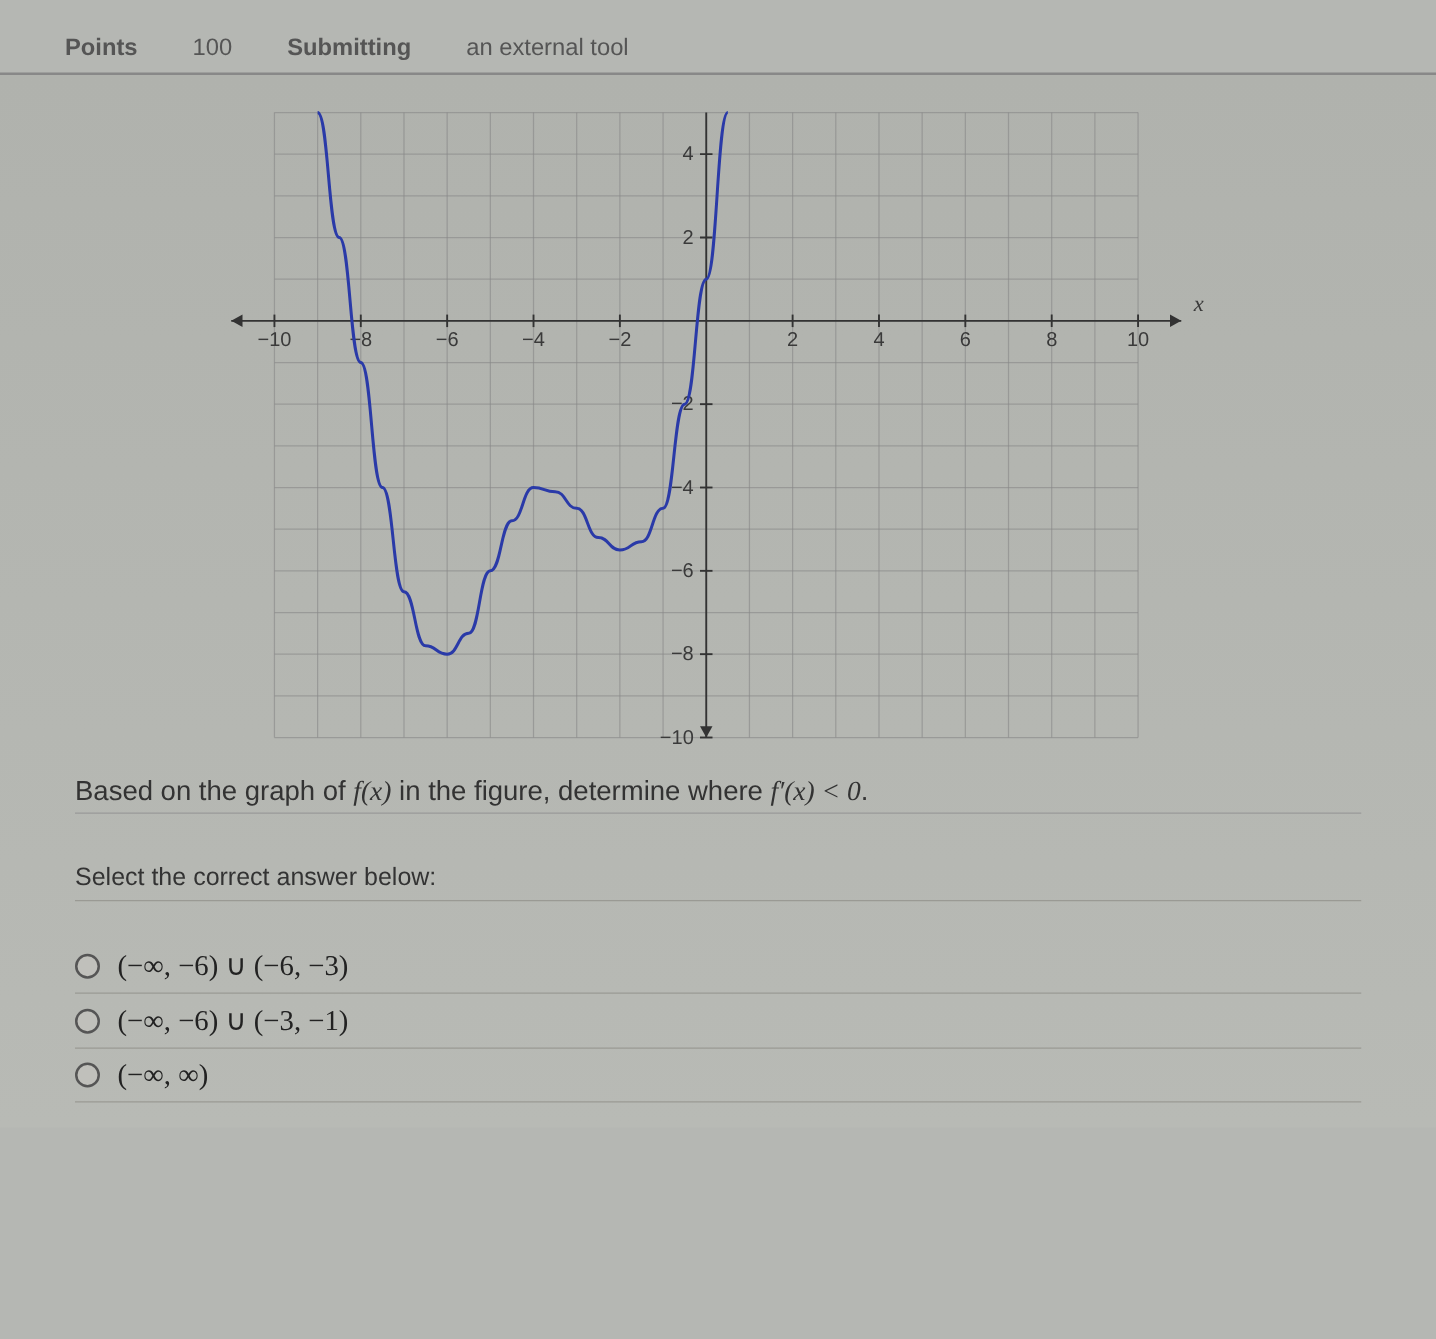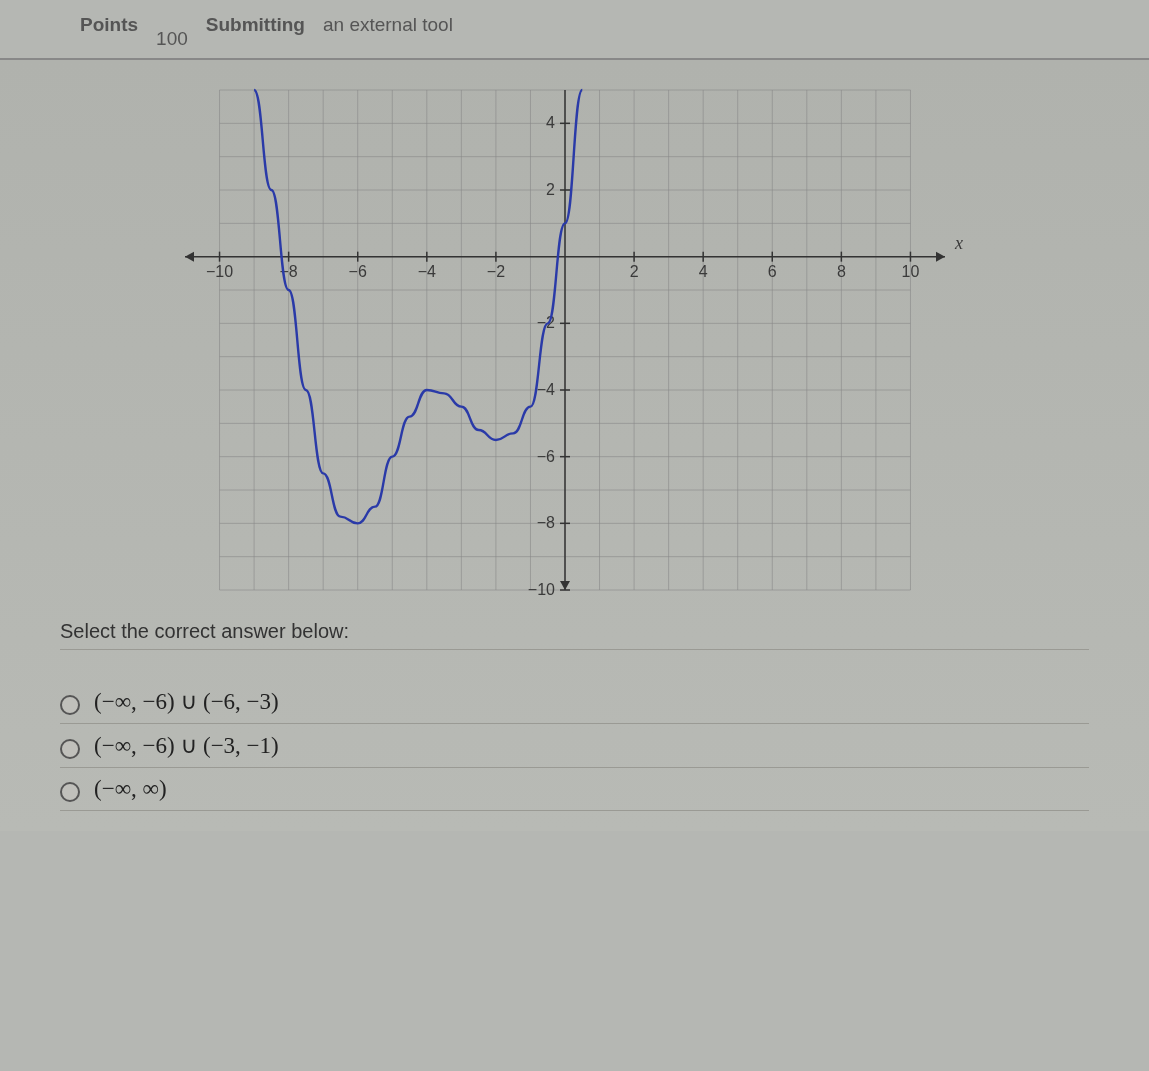--- a/index.html
+++ b/index.html
@@ -5,24 +5,24 @@
     * { box-sizing: border-box; margin: 0; padding: 0; }
     body {
       width: 1149px;
       height: 1071px;
       font-family: Arial, sans-serif;
       background: #b5b7b3;
       color: #3a3a3a;
       overflow: hidden;
     }
     .header {
-      padding: 0px 20px 8px 80px;
+      padding: 0px 20px 8px 52px;
       display: flex;
-      align-items: center;
-      gap: 18px;
+      align-items: flex-end;
+      gap: 44px;
       font-size: 19px;
       color: #555;
     }
     .header .points-label { font-weight: bold; }
     .header .points-val { font-weight: normal; margin-top: 28px; }
     .header .submit-label { font-weight: bold; }
     .header .submit-val { font-weight: normal; }
     .divider { border-top: 2px solid #888; width: 100%; }
     .content {
       padding: 20px 60px;
@@ -44,21 +44,21 @@
     }
     .select-prompt {
       font-size: 20px;
       color: #333;
       margin-bottom: 30px;
       border-bottom: 1px solid #9a9a94;
       padding-bottom: 6px;
     }
     .option {
       display: flex;
-      align-items: flex-end;
+      align-items: center;
       gap: 14px;
       font-size: 23px;
       color: #222;
       padding: 8px 0;
       border-bottom: 1px solid #9a9a94;
       cursor: pointer;
     }
     .option .radio {
       width: 20px; height: 20px;
       border: 2px solid #555;
@@ -158,20 +158,23 @@
         <text x="380" y="381.66666666666663" text-anchor="end" font-size="16" fill="#3a3a3a" font-family="Arial">−6</text>
         <line x1="385" y1="443.33333333333337" x2="395" y2="443.33333333333337" stroke="#333" stroke-width="1.5"></line>
         <text x="380" y="448.33333333333337" text-anchor="end" font-size="16" fill="#3a3a3a" font-family="Arial">−8</text>
         <line x1="385" y1="510" x2="395" y2="510" stroke="#333" stroke-width="1.5"></line>
         <text x="380" y="515" text-anchor="end" font-size="16" fill="#3a3a3a" font-family="Arial">−10</text>
         <text x="780" y="168.66666666666666" font-size="18" fill="#3a3a3a" font-style="italic" font-family="Times New Roman">x</text>
         <path d="M 79.0909090909091 10 C 87.72727272727272 10 87.72727272727272 110 96.36363636363636 110 C 105 110 105 210 113.63636363636363 210 C 122.27272727272727 210 122.27272727272727 310 130.9090909090909 310 C 139.54545454545456 310 139.54545454545456 393.33333333333337 148.1818181818182 393.33333333333337 C 156.8181818181818 393.33333333333337 156.8181818181818 436.6666666666667 165.45454545454547 436.6666666666667 C 174.0909090909091 436.6666666666667 174.0909090909091 443.33333333333337 182.72727272727272 443.33333333333337 C 191.36363636363637 443.33333333333337 191.36363636363637 426.6666666666667 200 426.6666666666667 C 208.63636363636363 426.6666666666667 208.63636363636363 376.66666666666663 217.27272727272725 376.66666666666663 C 225.9090909090909 376.66666666666663 225.9090909090909 336.66666666666674 234.54545454545456 336.66666666666674 C 243.1818181818182 336.66666666666674 243.1818181818182 310 251.8181818181818 310 C 260.45454545454544 310 260.45454545454544 313.33333333333337 269.09090909090907 313.33333333333337 C 277.72727272727275 313.33333333333337 277.72727272727275 326.66666666666663 286.3636363636364 326.66666666666663 C 295 326.66666666666663 295 349.99999999999994 303.6363636363636 349.99999999999994 C 312.27272727272725 349.99999999999994 312.27272727272725 360 320.90909090909093 360 C 329.54545454545456 360 329.54545454545456 353.33333333333337 338.1818181818182 353.33333333333337 C 346.8181818181818 353.33333333333337 346.8181818181818 326.66666666666663 355.45454545454544 326.66666666666663 C 364.0909090909091 326.66666666666663 364.0909090909091 243.33333333333334 372.72727272727275 243.33333333333334 C 381.3636363636364 243.33333333333334 381.3636363636364 143.33333333333334 390 143.33333333333334 C 398.6363636363636 143.33333333333334 398.6363636363636 10 407.27272727272725 10" stroke="#2a3aa8" stroke-width="2.4" fill="none"></path>
       </svg>
   </div>
 
+  <div class="question">
+    <span>Based on the graph of </span><span class="italic">f(x)</span><span> in the figure, determine where </span><span class="italic">f′(x) &lt; 0</span><span>.</span>
+  </div>
 
   <div class="select-prompt">Select the correct answer below:</div>
 
   <div class="option">
     <span class="radio"></span>
     <span class="math">(−∞, −6) ∪ (−6, −3)</span>
   </div>
   <div class="option">
     <span class="radio"></span>
     <span class="math">(−∞, −6) ∪ (−3, −1)</span>

